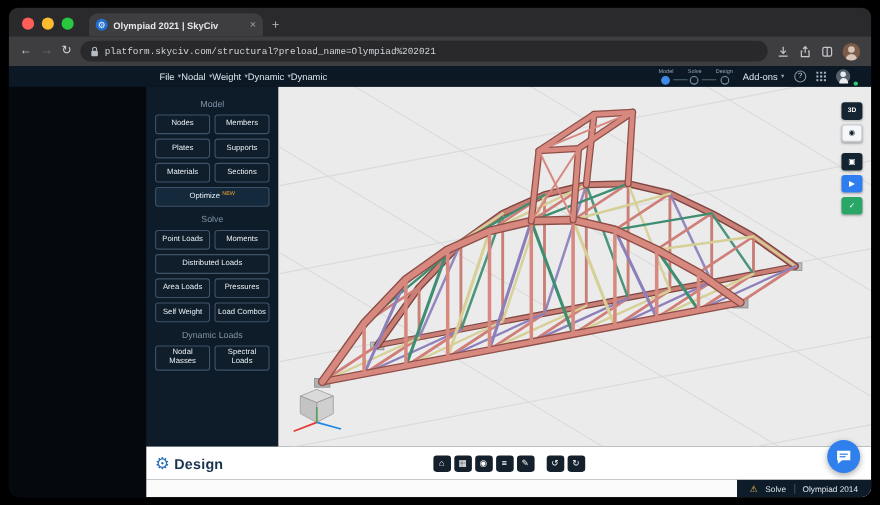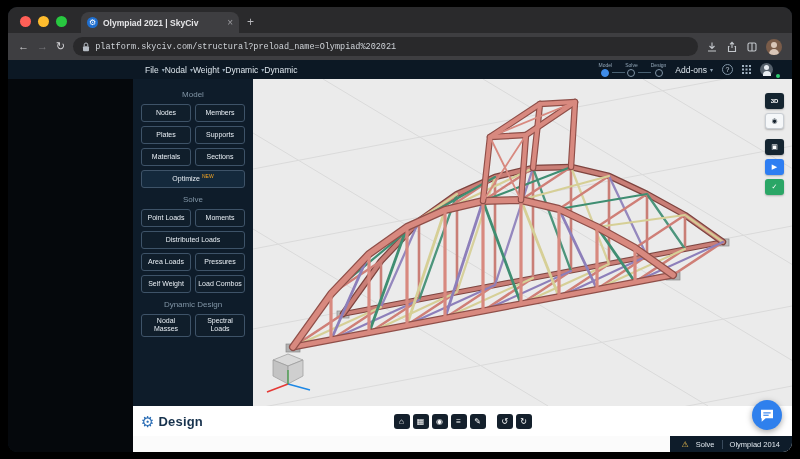--- a/index.html
+++ b/index.html
@@ -247,21 +247,21 @@
           <div class="sectitle">Solve</div>
           <div class="bgrid">
             <button class="sbtn">Point Loads</button>
             <button class="sbtn">Moments</button>
             <button class="sbtn full">Distributed Loads</button>
             <button class="sbtn">Area Loads</button>
             <button class="sbtn">Pressures</button>
             <button class="sbtn">Self Weight</button>
             <button class="sbtn">Load Combos</button>
           </div>
-          <div class="sectitle">Dynamic Design</div>
+          <div class="sectitle">Dynamic Loads</div>
           <div class="bgrid">
             <button class="sbtn">Nodal Masses</button>
             <button class="sbtn">Spectral Loads</button>
           </div>
         </aside>
 
         <div class="viewport">
           <svg class="scene" viewBox="0 0 539 327" preserveAspectRatio="none">
 
             <g>

